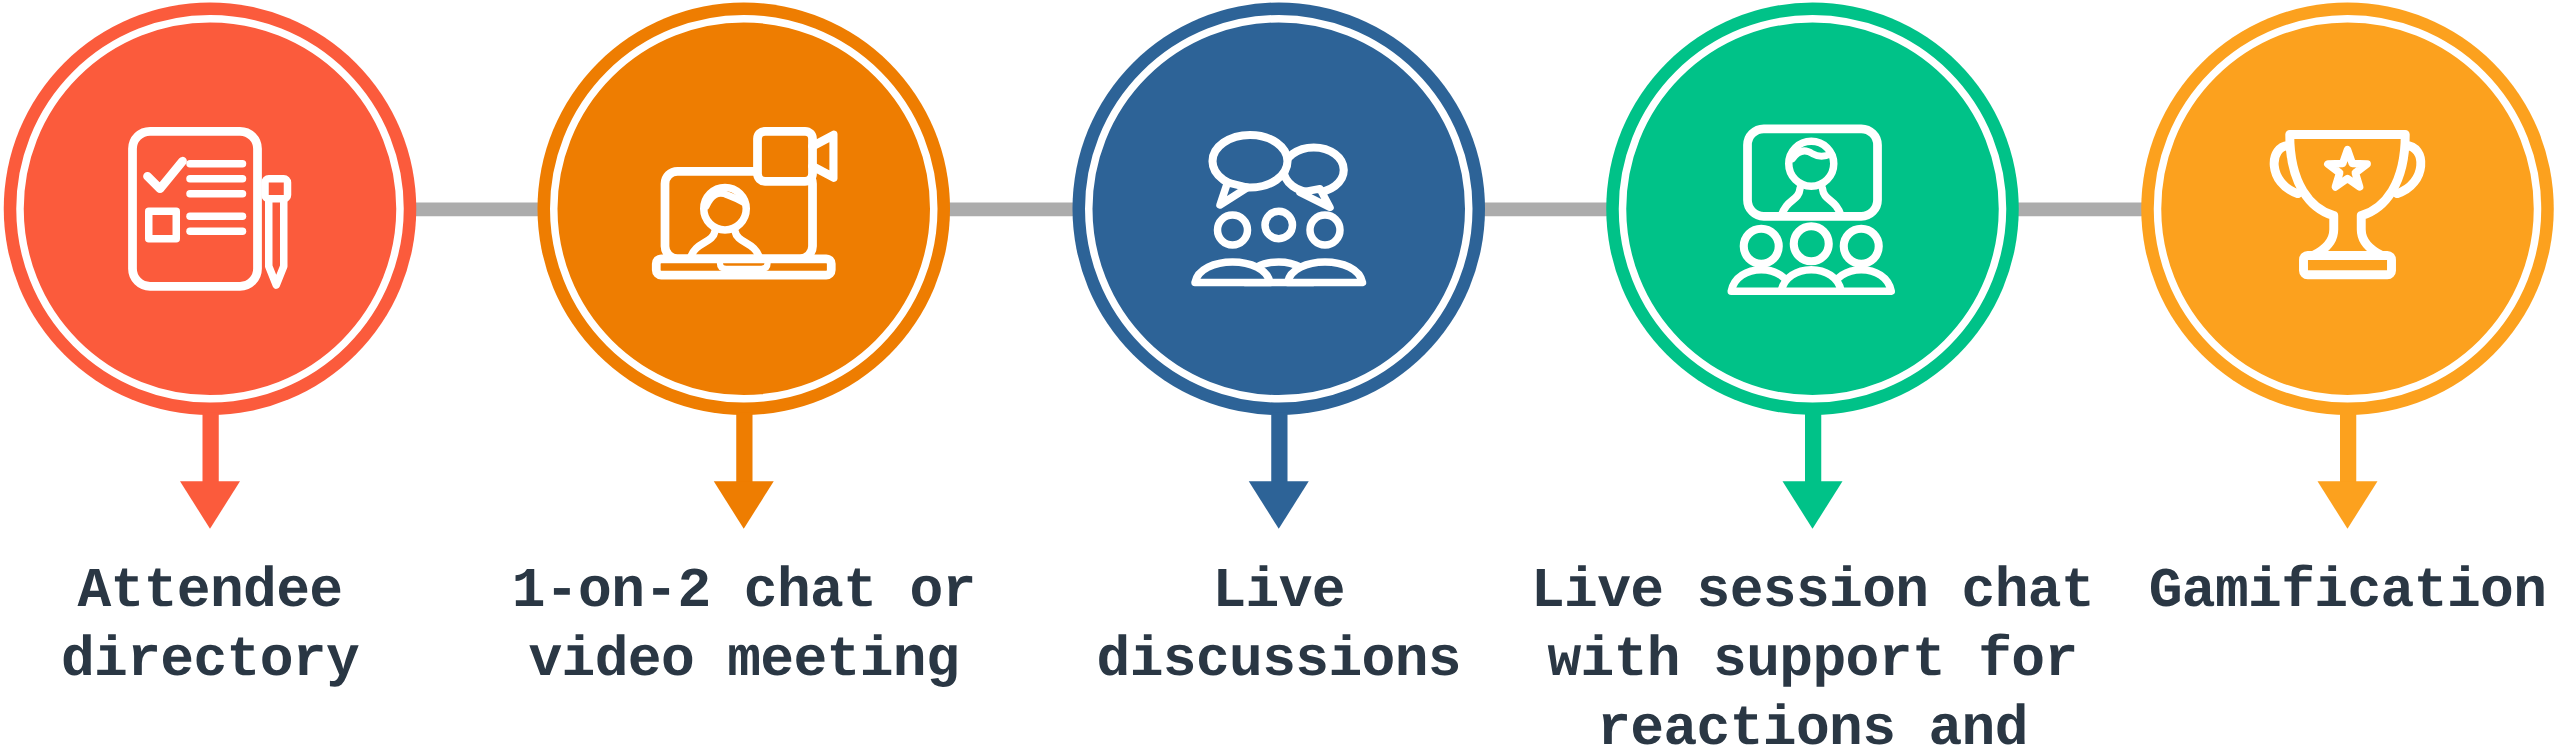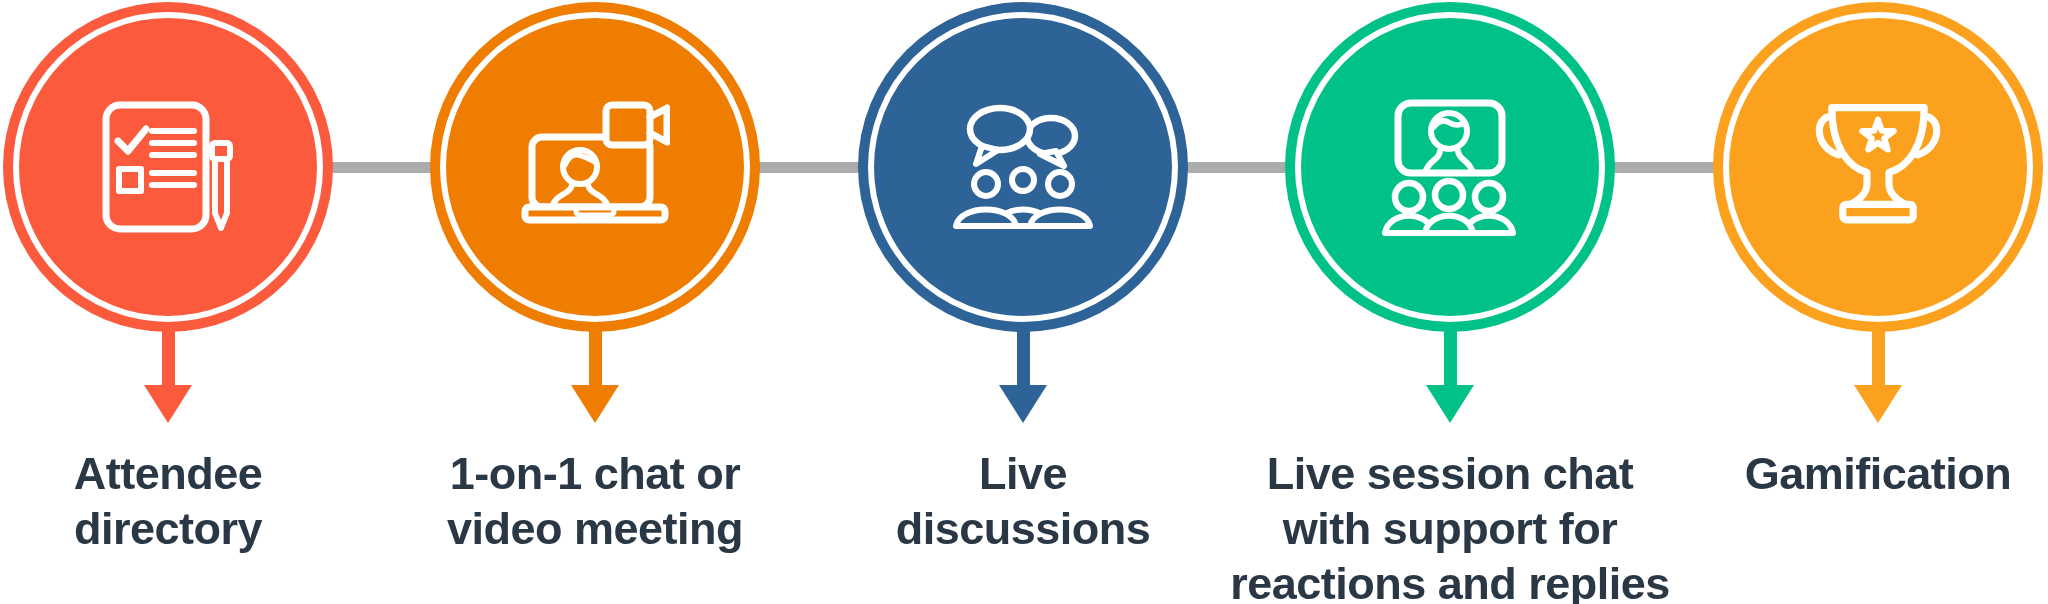--- a/index.html
+++ b/index.html
@@ -1,20 +1,20 @@
 <!DOCTYPE html>
 <html><head>
 <meta charset="utf-8">
 <style>
   html,body { margin:0; padding:0; }
   .canvas {
     position:relative;
     width:2048px; height:604px;
     overflow:hidden;
-    font-family:Liberation Sans, sans-serif;
+    font-family:Liberation Mono, monospace;
   }
   .connector {
     position:absolute;
     left:168px; top:162px;
     width:1710px; height:11px;
   }
   .feature { position:absolute; top:0; width:0; }
   .f0 { left:168px; }
   .f1 { left:595px; }
   .f2 { left:1023px; }
@@ -110,21 +110,21 @@
             <circle class="st" cx="60" cy="66" r="17" stroke-width="6"></circle>
             <path class="st" d="M45,64 Q51,50 62,55 Q70,58 75,61" stroke-width="5.5"></path>
             <path class="st" d="M32,106 C36,92 50,94 52,84 M68,84 C70,94 84,92 88,106" stroke-width="6"></path>
             <rect class="knock" x="5" y="106" width="140" height="13" rx="4" stroke-width="7"></rect>
             <path class="st" d="M56,107 L56,110 Q56,114 61,114 L89,114 Q94,114 94,110 L94,107" stroke-width="5"></path>
           </svg>
         </div>
       </div>
       <div class="arrow-stem"></div>
       <div class="arrow-head"></div>
-      <div class="label" style="color: rgb(42, 55, 68);">1-on-1 chat or
+      <div class="label" style="color: rgb(42, 55, 68);">1-on-2 chat or
 video meeting</div>
     </div>
 
     <div class="feature f2" style="--c: #2D6397;">
       <div class="circle">
         <div class="ring"></div>
         <div class="icon" aria-label="group-speech-bubbles-icon">
           <svg width="150" height="130" viewBox="0 0 150 130">
             <ellipse class="st" cx="103" cy="34" rx="24" ry="18" stroke-width="6.5"></ellipse>
             <polygon class="knock" points="108,49 116,64 92,52" stroke-width="6"></polygon>

